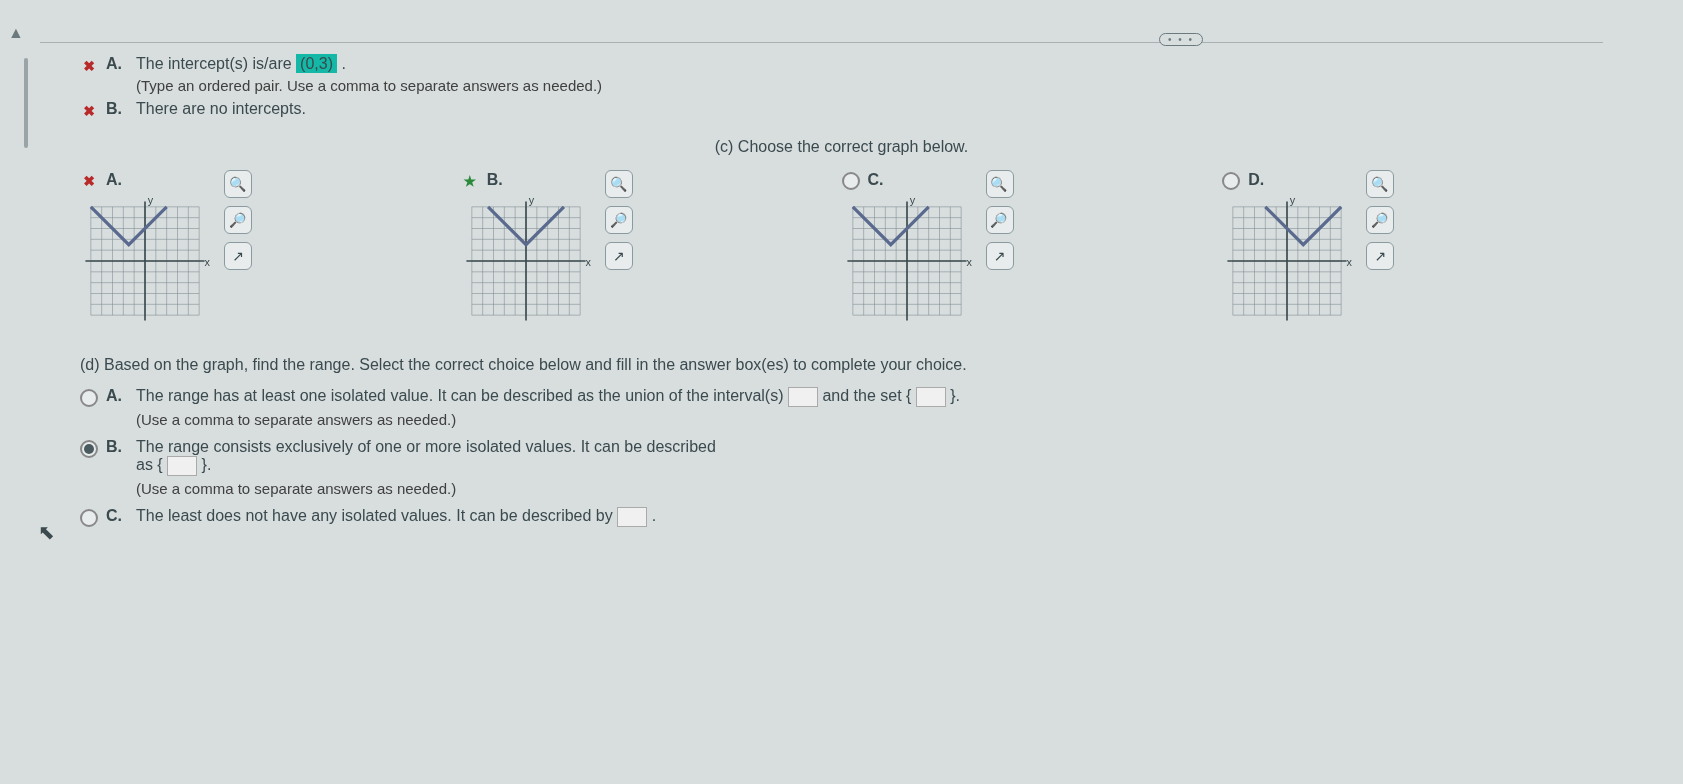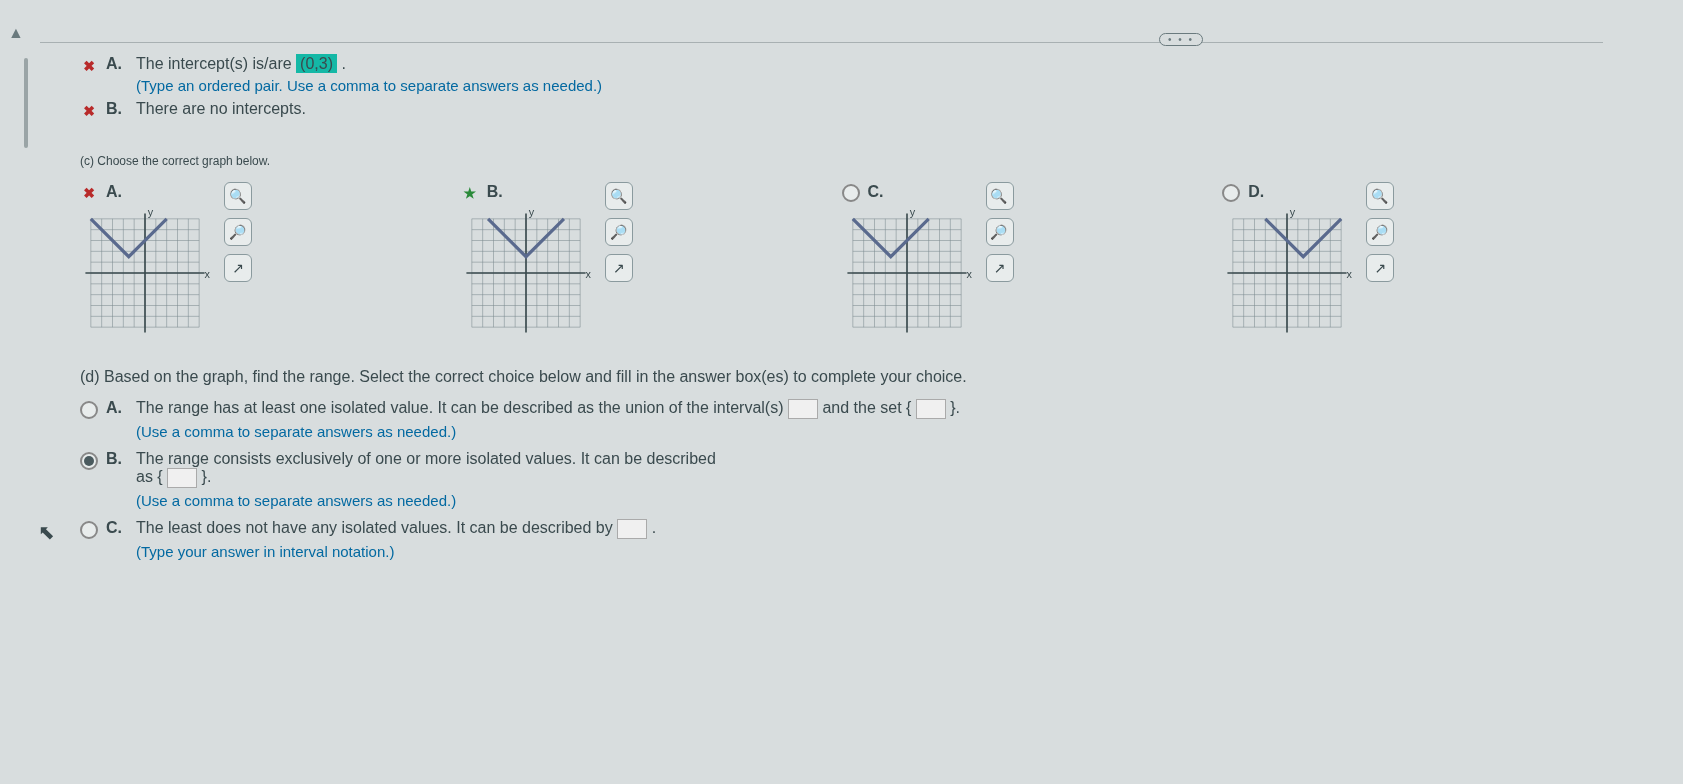--- a/index.html
+++ b/index.html
@@ -84,27 +84,28 @@
     }
     .opt-body {
       flex: 1;
     }
     .highlight {
       background: #14b8a6;
       padding: 1px 4px;
     }
     .subtext {
       font-size: 15px;
-      color: #0369a1;
+      color: #404040;
       margin-top: 4px;
     }
     .section-letter {
-      margin-top: 34px;
+      margin-top: 18px;
       margin-bottom: 14px;
-      font-size: 12px;
+      font-size: 16px;
+      text-align: center;
     }
     .graphs-row {
       display: flex;
       gap: 0;
       margin-top: 10px;
       margin-bottom: 30px;
     }
     .graph-block {
       flex: 1;
       display: flex;
@@ -433,19 +434,18 @@
     </div>
   </div>
 
   <div class="option-row" style="margin-top:10px;">
     <span class="radio-mark"></span>
     <span class="opt-letter">C.</span>
     <div class="opt-body">
       <span>The least does not have any isolated values. It can be described by </span>
       <span class="answer-input"></span>
       <span>.</span>
-      <div class="subtext">(Type your answer in interval notation.)</div>
     </div>
   </div>
 
 </div>
 
 <div class="cursor">⬉</div>
 
 </body></html>

